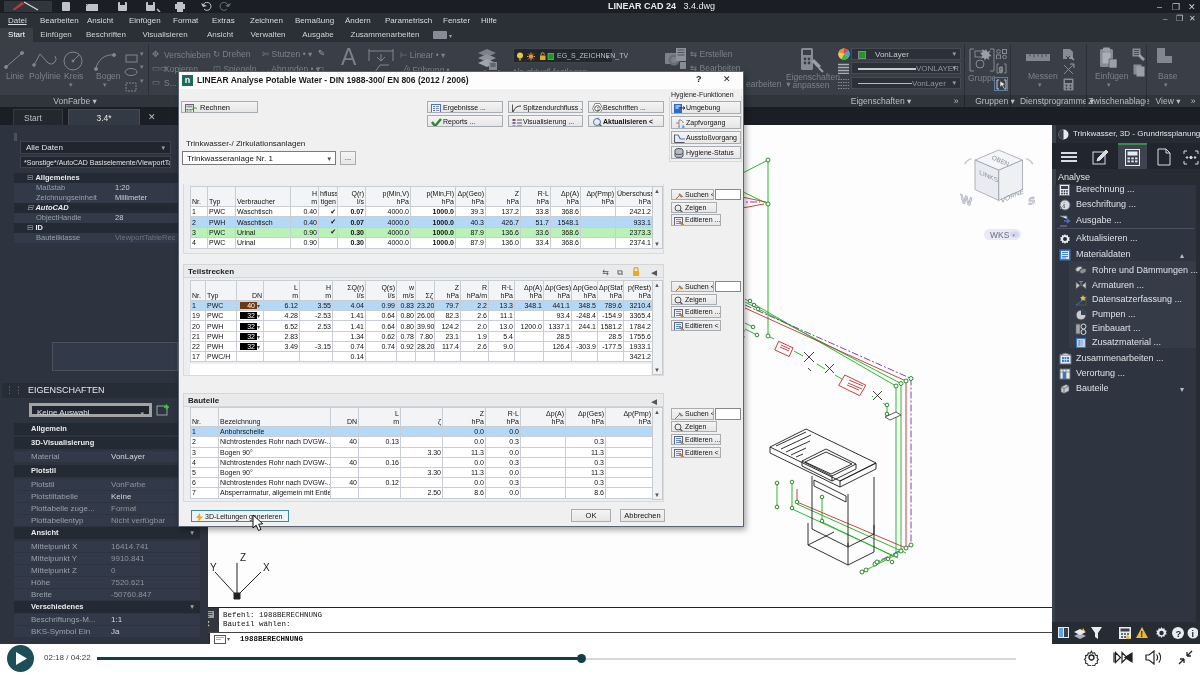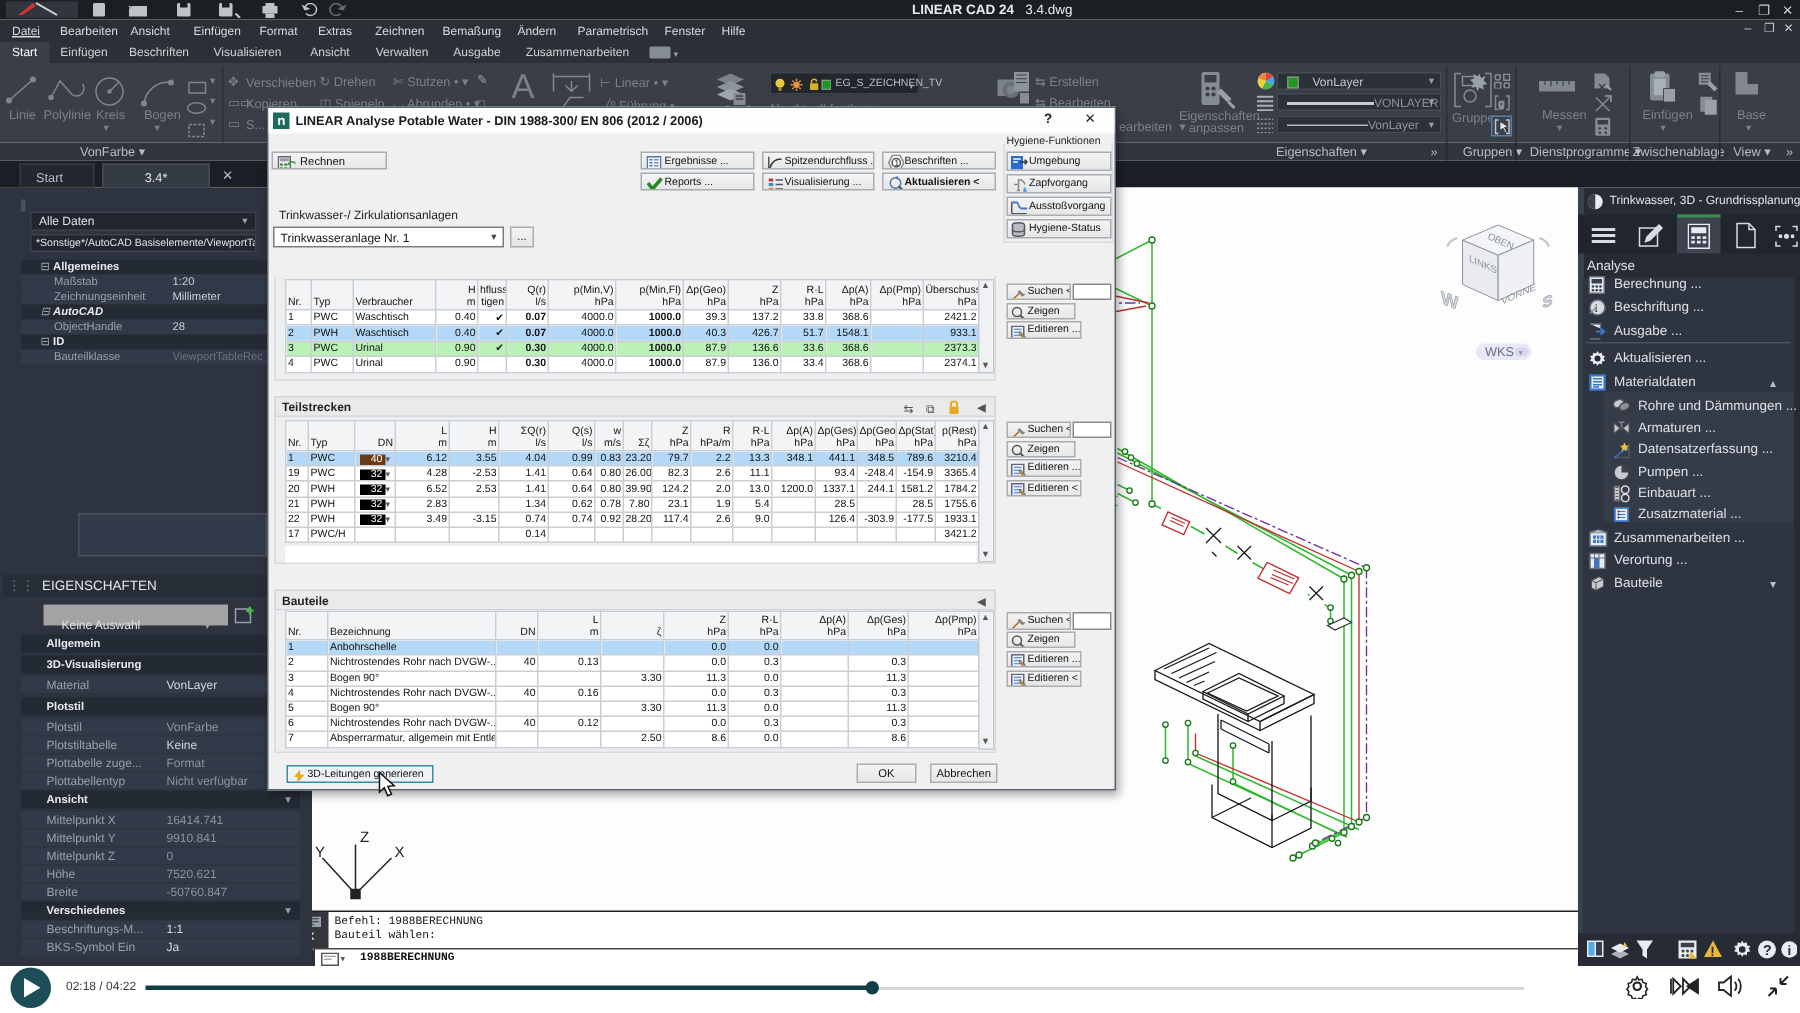--- a/index.html
+++ b/index.html
@@ -494,21 +494,21 @@
         <span class="val">28</span>
       </div>
     <div class="phead" style="top:97.5px;height:10px;line-height:10px;padding-left:13px;"><span style="color:#9aa1ab;font-weight:normal;">⊟</span>&nbsp;ID</div>
     <div class="prow" style="top:107.5px;height:10px;line-height:10px;background:#323948;">
         <span class="lab">Bauteilklasse</span>
         <span class="val"><span style="color:#6e747d;">ViewportTableRec</span></span>
       </div>
     <div class="abs" style="left:52px;top:217px;width:126px;height:29px;border:1px solid #4a515c;background:#323948;"></div>
     <div class="abs" style="left:196px;top:467px;color:#9aa1ab;font-size:7px;">▾</div>
     <div class="abs" style="left:2px;top:258px;width:200px;height:15px;background:#272d37;color:#e4e7ec;font-size:9px;line-height:15px;"><span style="margin-left:3px;color:#6e747d;">⋮⋮</span>&nbsp;&nbsp;EIGENSCHAFTEN</div>
-    <div class="abs" style="left:29px;top:278px;width:123px;height:14px;background:#20252e;border:7px solid #a3a3a3;color:#dfe3e8;font-size:8px;line-height:13px;padding-left:5px;">Keine Auswahl<span style="position:absolute;right:5px;top:1px;color:#9aa1ab;font-size:7px;">▾</span></div>
+    <div class="abs" style="left:29px;top:278px;width:123px;height:14px;background:#20252e;border:3px solid #a3a3a3;color:#dfe3e8;font-size:8px;line-height:13px;padding-left:5px;">Keine Auswahl<span style="position:absolute;right:5px;top:1px;color:#9aa1ab;font-size:7px;">▾</span></div>
     <svg class="abs" style="left:156px;top:278px;" width="14" height="14" viewBox="0 0 14 14">
         <rect x="1" y="3" width="10" height="9" fill="none" stroke="#9aa1ab"></rect>
         <path d="M8 1 h5 M10.5 -1.5 v5" stroke="#4cc24c" stroke-width="1.5" transform="translate(0,3)"></path>
       </svg>
 <div class="phead" style="top:297.5px;height:12px;line-height:12px;padding-left:17px;">Allgemein</div>
     <div class="phead" style="top:311.5px;height:12px;line-height:12px;padding-left:17px;">3D-Visualisierung</div>
     <div class="prow" style="top:325.5px;height:11px;line-height:11px;background:#323948;font-size:8px;">
         <span class="lab" style="left:17px;">Material</span>
         <span class="val" style="left:97px;color:#d4d8dd;">VonLayer</span>
       </div>

